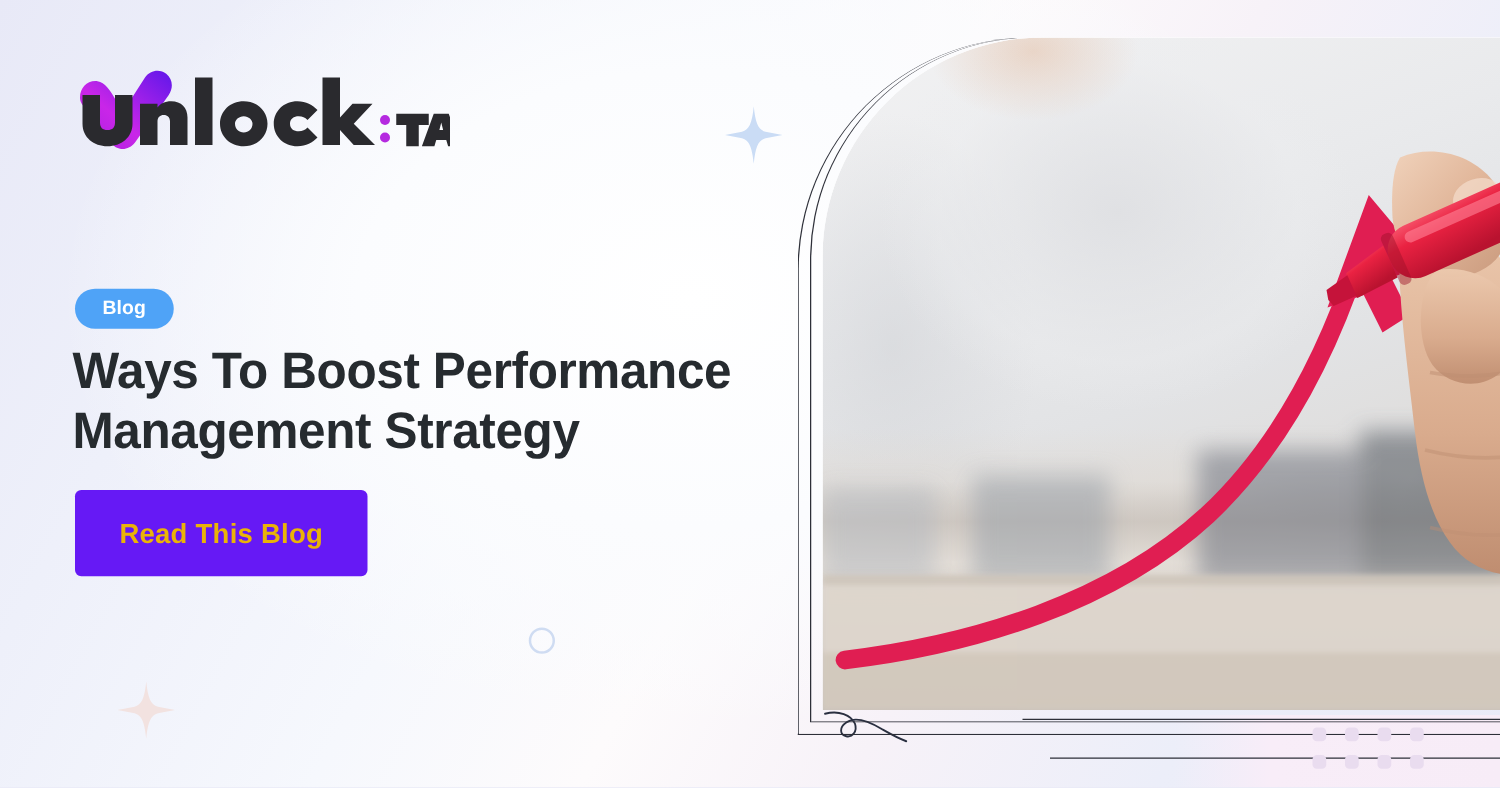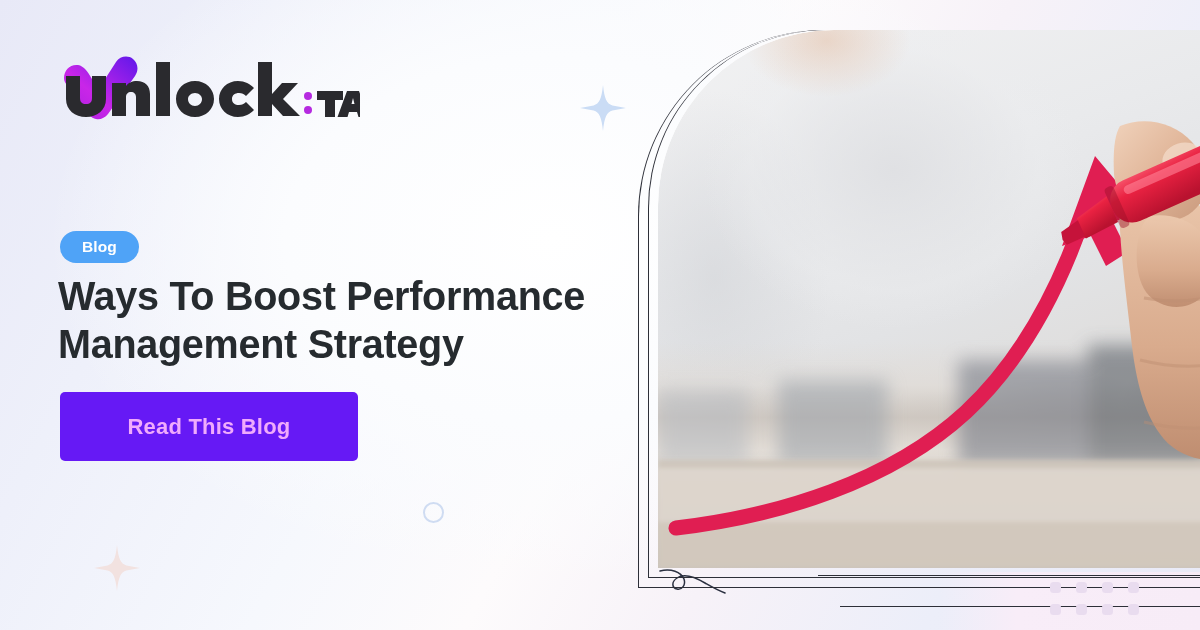--- a/index.html
+++ b/index.html
@@ -68,22 +68,22 @@
     font-weight:700;
     letter-spacing:-0.3px;
     font-stretch:condensed;
     transform:scaleX(0.965); transform-origin:left top;
   }
   .headline .l2 { display:block; }
 
   
   .cta {
     position:absolute; left:60px; top:392px;
-    width:298px; height:69px;
-    background:#6619f5; color:#f0abfc;
+    width:234px; height:69px;
+    background:#6619f5; color:#eab308;
     border:none; border-radius:5px;
     font-family:"Liberation Sans", sans-serif;
     font-size:22px; font-weight:700; letter-spacing:.2px;
     cursor:pointer;
     display:flex; align-items:center; justify-content:center;
   }
 
   
   .panel-wrap {
     position:absolute; left:630px; top:18px;

